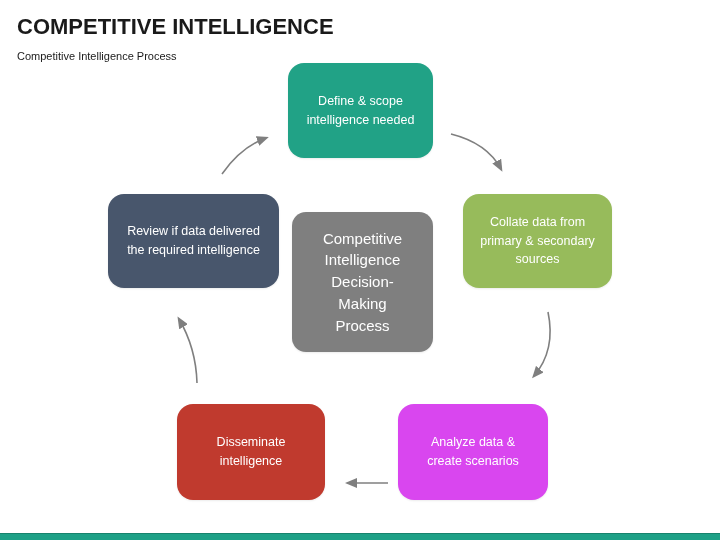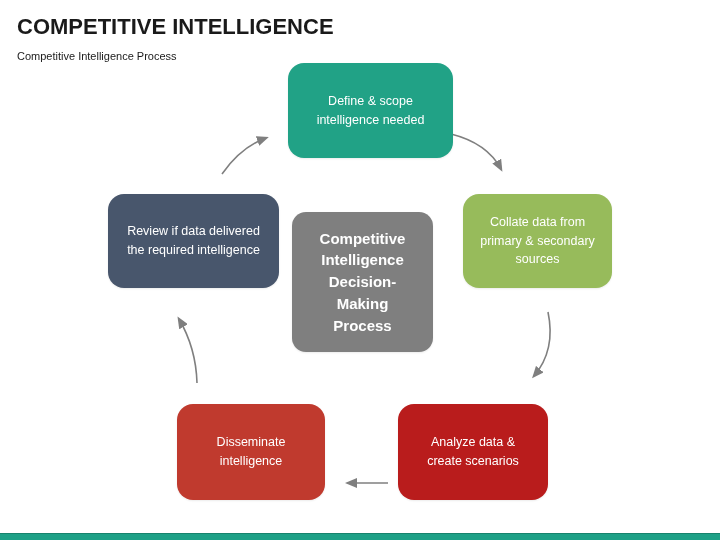--- a/index.html
+++ b/index.html
@@ -37,29 +37,29 @@
     color: #ffffff;
     display: flex;
     align-items: center;
     justify-content: center;
     text-align: center;
     font-size: 12.5px;
     line-height: 1.5;
     box-shadow: 0 1px 2px rgba(0,0,0,0.08);
     box-sizing: border-box;
   }
-  .box-define      { left: 288px; top:  63px; width: 165px; height: 95px; padding: 0 16px; }
+  .box-define      { left: 288px; top:  63px; width: 145px; height: 95px; padding: 0 16px; }
   .box-collate     { left: 463px; top: 194px; width: 149px; height: 94px; padding: 0 14px; }
   .box-analyze     { left: 398px; top: 404px; width: 150px; height: 96px; padding: 0 20px; }
   .box-disseminate { left: 177px; top: 404px; width: 148px; height: 96px; padding: 8px 20px; }
   .box-review      { left: 108px; top: 194px; width: 171px; height: 94px; padding: 0 14px; }
   .box-center {
     left: 292px; top: 212px; width: 141px; height: 140px; padding: 0 18px;
     font-size: 15px;
-    font-weight: 700;
+    font-weight: 400;
     line-height: 1.45;
     border-radius: 14px;
   }
   .arrows-layer {
     position: absolute;
     left: 0; top: 0;
     width: 720px; height: 540px;
     pointer-events: none;
   }
   .arrow-path {
@@ -97,21 +97,21 @@
   </svg>
 
   <div class="box box-define" style="background: rgb(33, 162, 134);">
     <span>Define &amp; scope intelligence needed</span>
   </div>
 
   <div class="box box-collate" style="background: rgb(151, 187, 91);">
     <span>Collate data from primary &amp; secondary sources</span>
   </div>
 
-  <div class="box box-analyze" style="background: #b91c1c;">
+  <div class="box box-analyze" style="background: #d946ef;">
     <span>Analyze data &amp; create scenarios</span>
   </div>
 
   <div class="box box-disseminate" style="background: rgb(192, 58, 46);">
     <span>Disseminate intelligence</span>
   </div>
 
   <div class="box box-review" style="background: rgb(72, 86, 108);">
     <span>Review if data delivered the required intelligence</span>
   </div>

